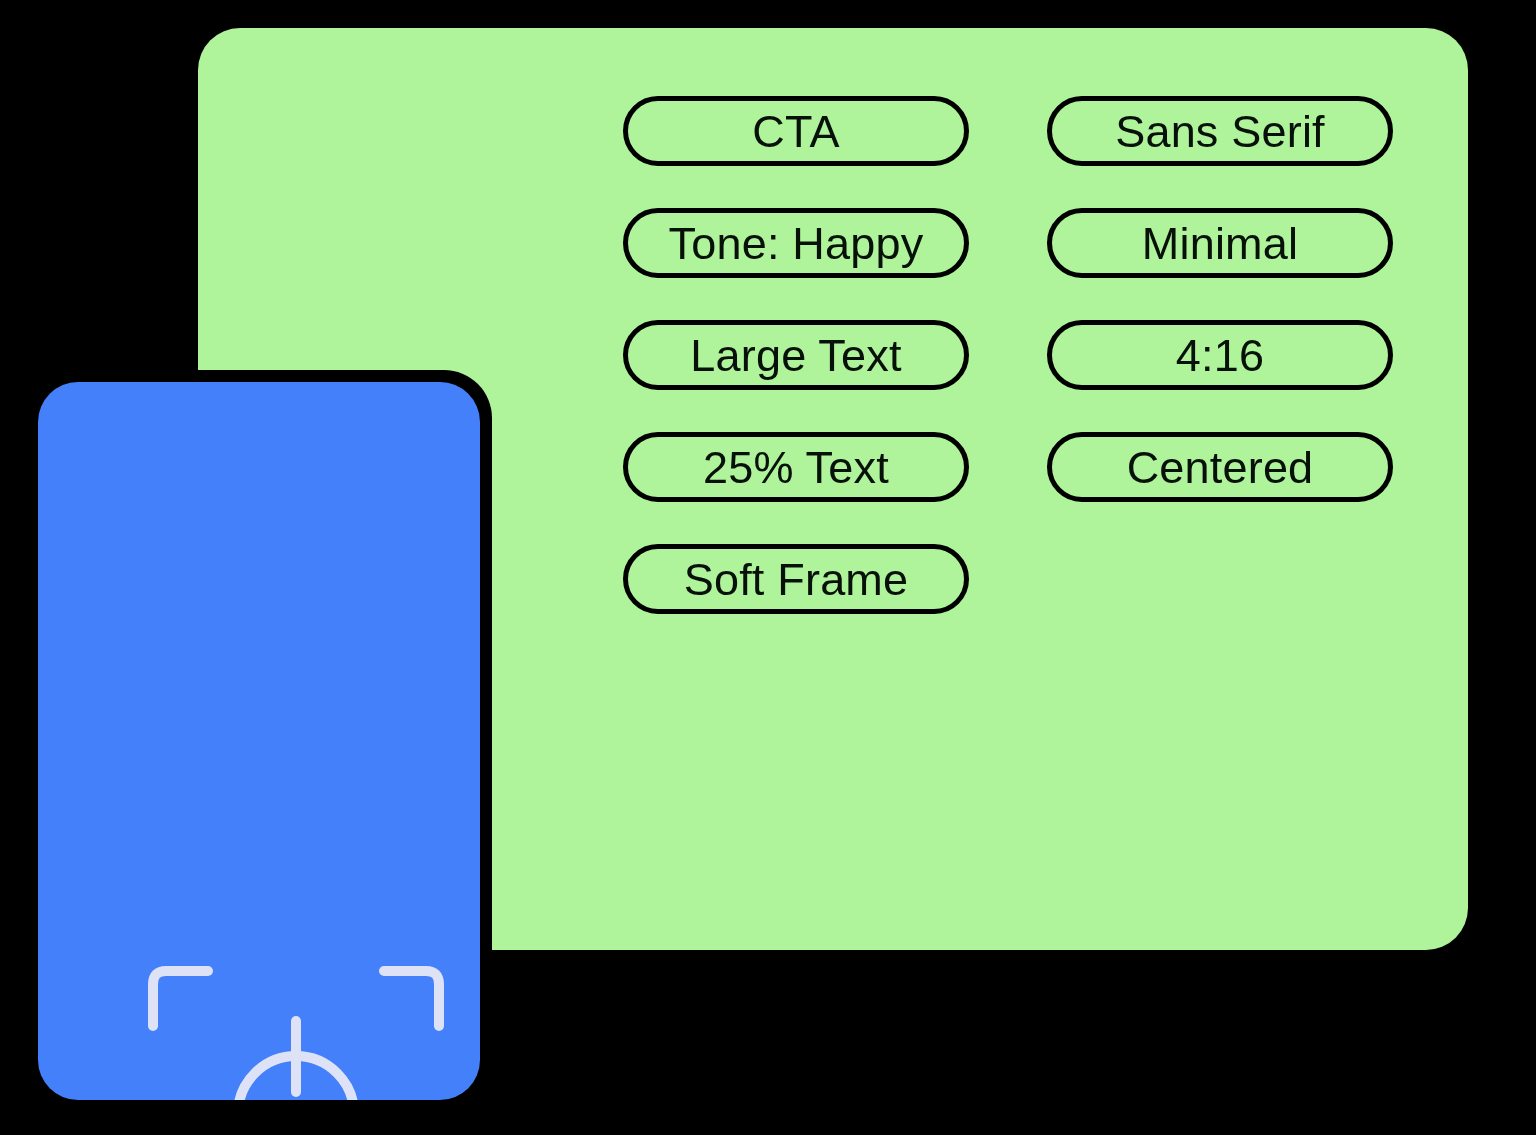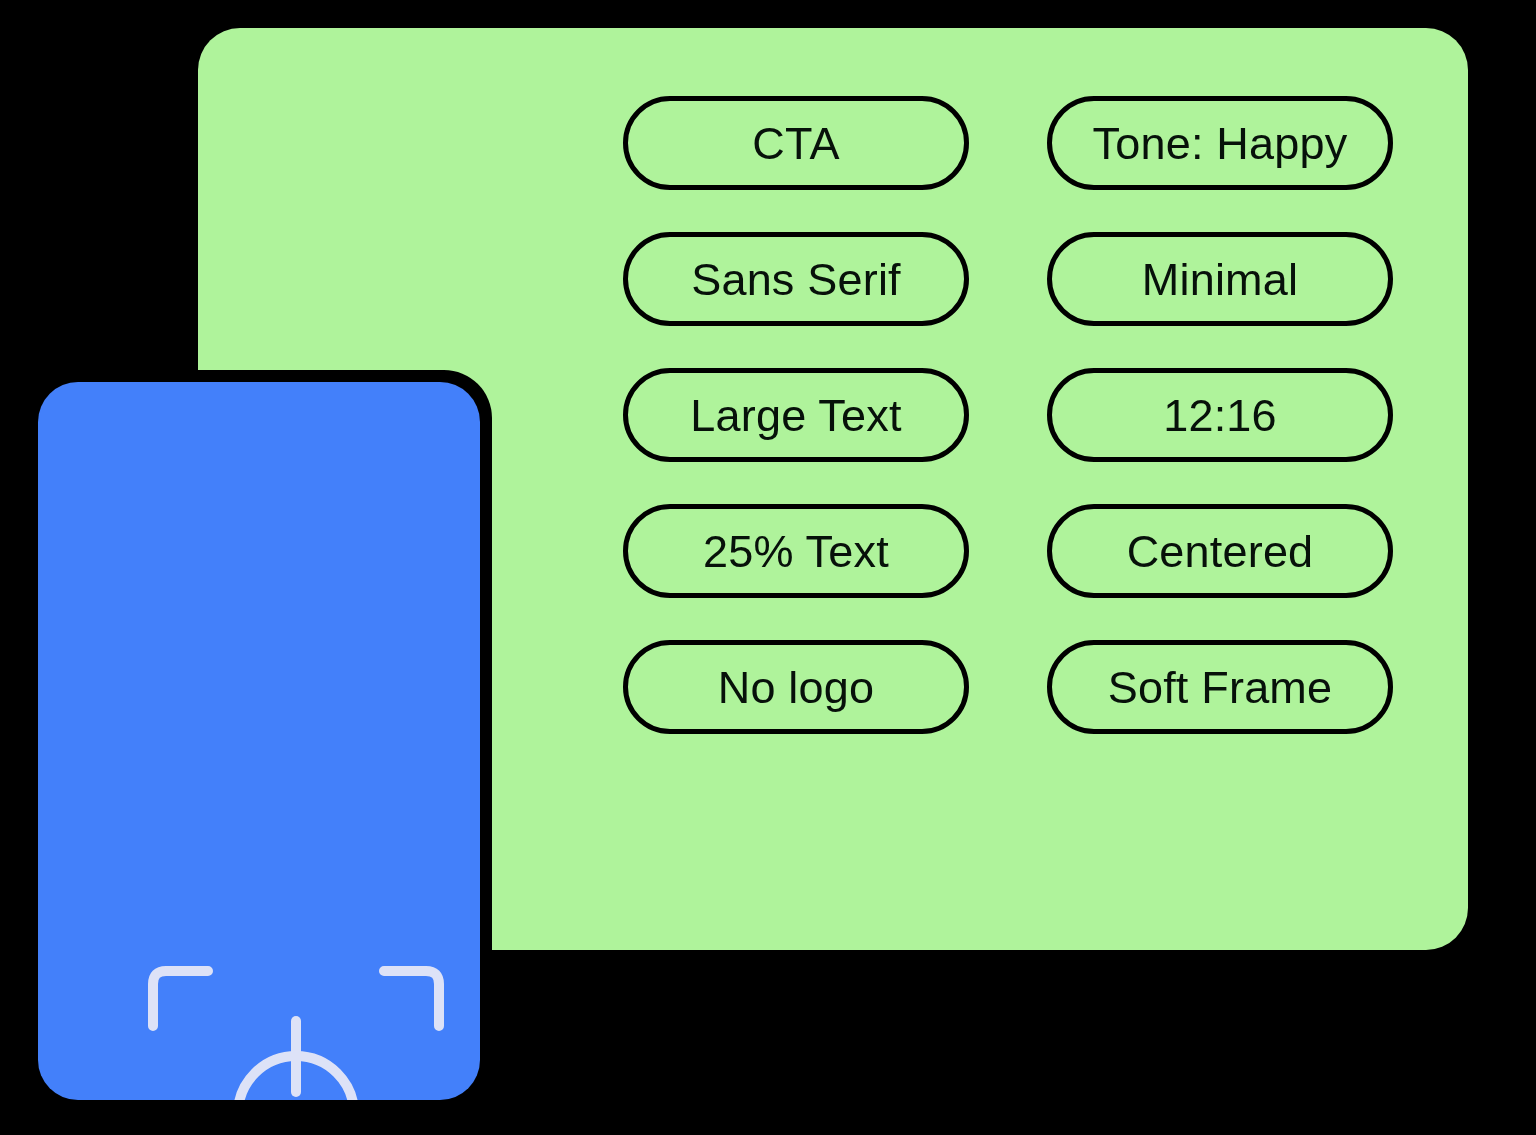--- a/index.html
+++ b/index.html
@@ -39,21 +39,21 @@
     left: 425px;
     top: 68px;
     width: 770px;
     display: grid;
     grid-template-columns: 346px 346px;
     column-gap: 78px;
     row-gap: 42px;
   }
 
   .pill {
-    height: 94px;
+    height: 70px;
     border: 5px solid #000000;
     border-radius: 999px;
     background: #AFF39B;
     display: flex;
     align-items: center;
     justify-content: center;
     box-sizing: border-box;
     padding: 0 14px;
   }
 
@@ -109,47 +109,44 @@
 
   <div id="green-card">
 
     <div id="pill-grid">
 
       <div class="pill">
         <span class="pill-label">CTA</span>
       </div>
 
       <div class="pill">
-        <span class="pill-label">Tone: Happy</span>
+        <span class="pill-label">Sans Serif</span>
       </div>
       <div class="pill">
-        <span class="pill-label">Sans Serif</span>
+        <span class="pill-label">Tone: Happy</span>
       </div>
 
       <div class="pill">
         <span class="pill-label">Minimal</span>
       </div>
       <div class="pill">
         <span class="pill-label">Large Text</span>
       </div>
 
       <div class="pill">
-        <span class="pill-label">12:16</span>
+        <span class="pill-label">4:16</span>
       </div>
       <div class="pill">
         <span class="pill-label">25% Text</span>
       </div>
 
       <div class="pill">
         <span class="pill-label">Centered</span>
       </div>
 
-      <div class="pill">
-        <span class="pill-label">No logo</span>
-      </div>
       <div class="pill">
         <span class="pill-label">Soft Frame</span>
       </div>
 
     </div>
   </div>
 
   <div id="blue-card-outline"></div>
 
   <div id="blue-card">

